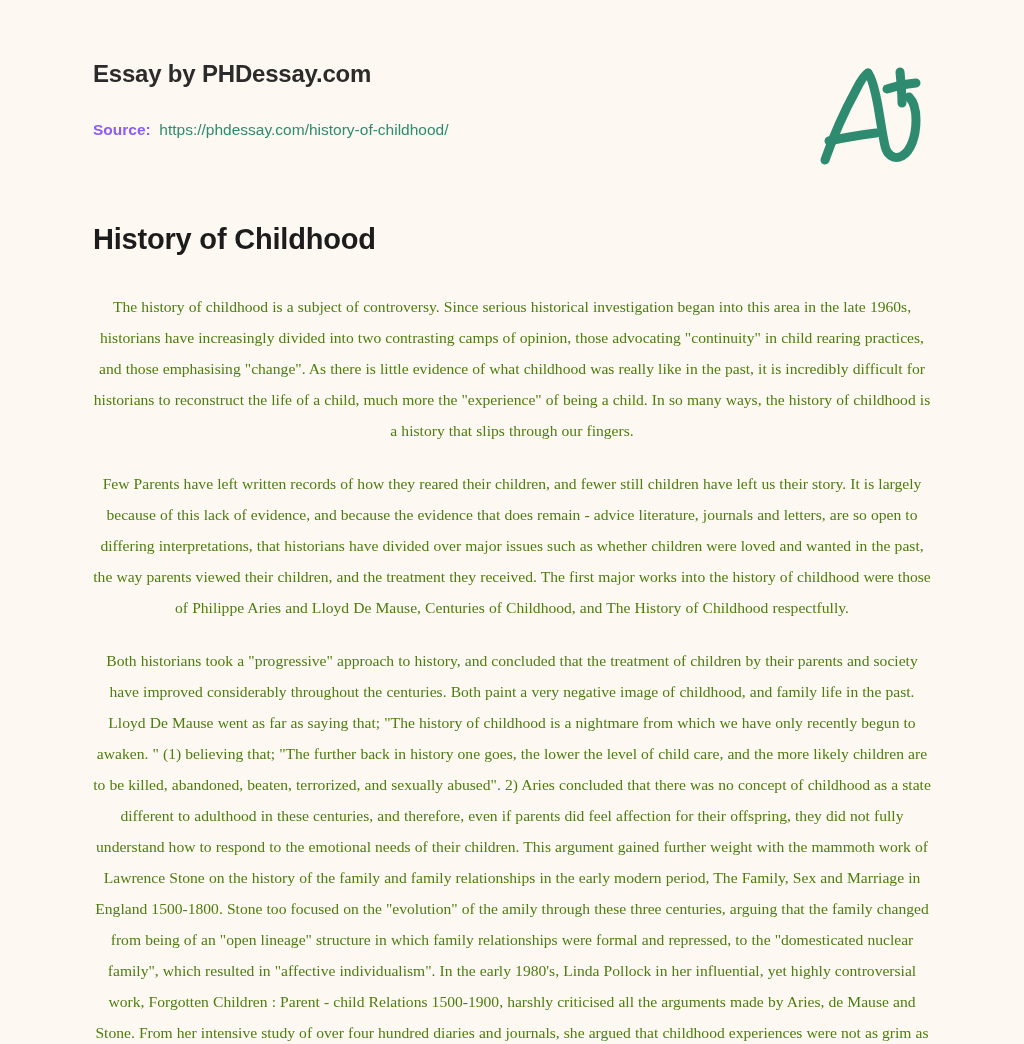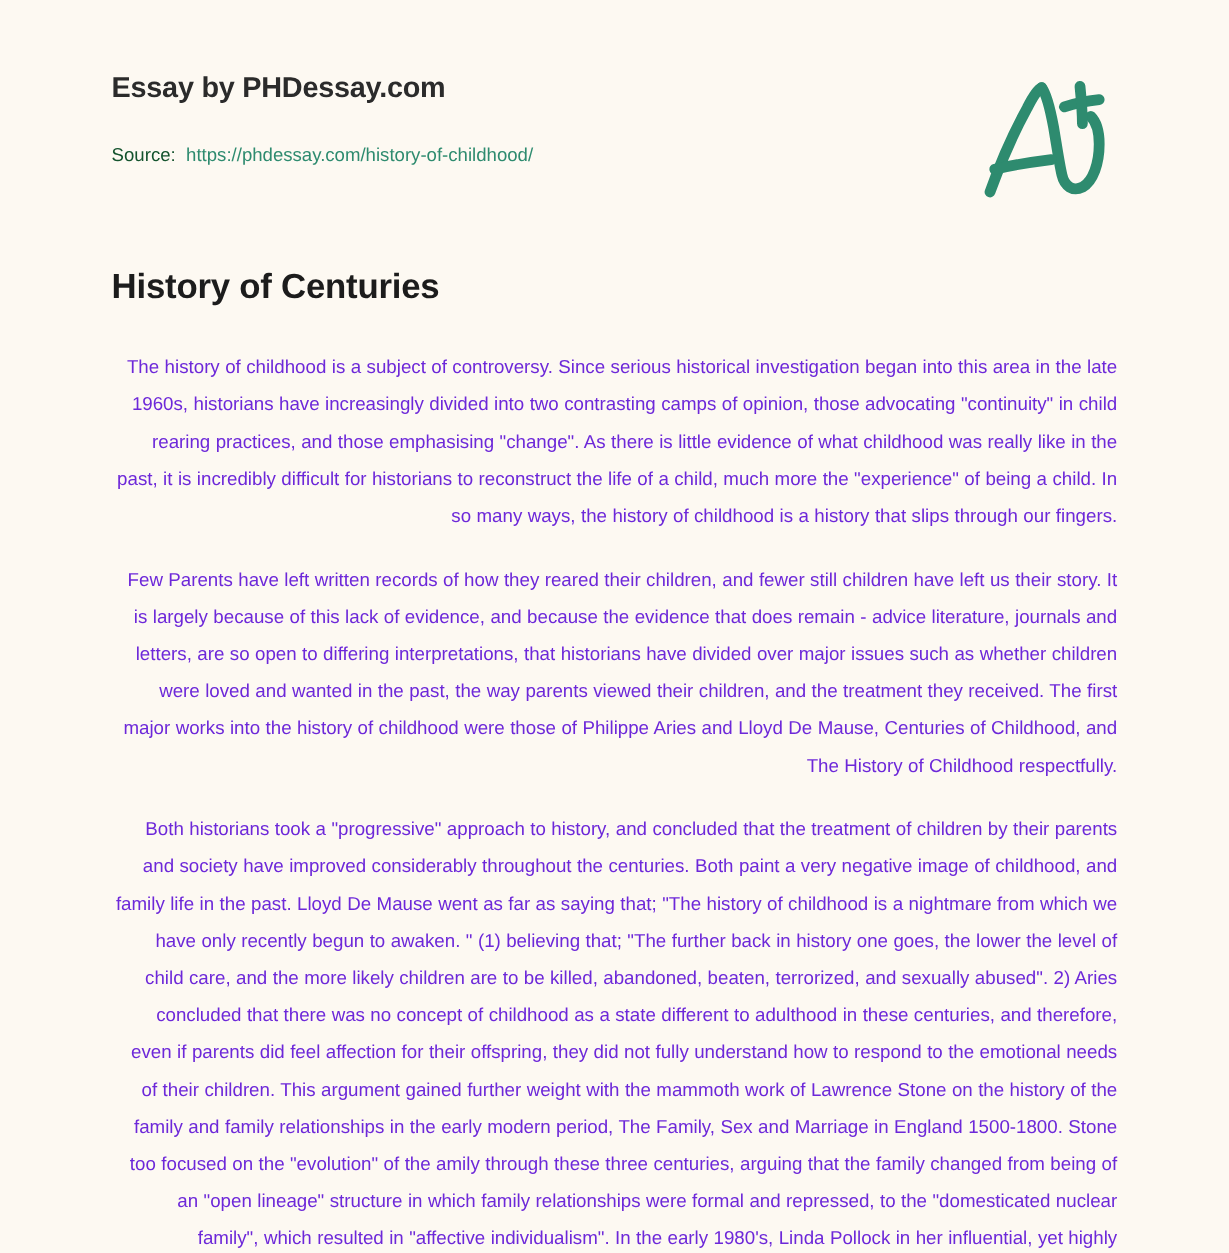--- a/index.html
+++ b/index.html
@@ -42,21 +42,22 @@
   }
   .source-line {
     position: absolute;
     left: 93px;
     top: 121px;
     font-size: 15.5px;
     white-space: nowrap;
     line-height: 1.2;
   }
   .source-label {
-    color: #14532d;
+    color: #8b5cf6;
+    font-weight: bold;
   }
   .source-url {
     color: #2e8b6f;
     text-decoration: none;
     margin-top: 44px;
   }
 
   
   .logo {
     position: absolute;
@@ -79,23 +80,24 @@
     font-size: 29px;
     font-weight: bold;
     letter-spacing: -0.2px;
     color: #1c1c1c;
     line-height: 1.2;
   }
   .para {
     margin: 0 0 22px 0;
     font-size: 15.6px;
     line-height: 31px;
-    color: #6d28d9;
-    text-align: right;
+    color: #4d7c0f;
+    text-align: center;
     word-spacing: 0.2px;
+    font-family: Liberation Serif, serif;
   }
   .para:last-child { margin-bottom: 0; }
 </style>
 </head>
 <body>
 
 <div class="page">
 
   <div class="header">
 
@@ -121,21 +123,21 @@
           <path d="M75 27 C 84 24, 95 22, 104 21" stroke-width="9"></path>
 
           <path d="M88 10 C 89 20, 90 31, 90 41" stroke-width="9"></path>
         </g>
       </svg>
     </div>
 
   </div>
 
   <div class="article">
-    <h1 class="article-title">History of Centuries</h1>
+    <h1 class="article-title">History of Childhood</h1>
 
     <p class="para">The history of childhood is a subject of controversy. Since serious historical investigation began into this area in the late 1960s, historians have increasingly divided into two contrasting camps of opinion, those advocating "continuity" in child rearing practices, and those emphasising "change". As there is little evidence of what childhood was really like in the past, it is incredibly difficult for historians to reconstruct the life of a child, much more the  "experience" of being a child. In so many ways, the history of childhood is a history that slips through our fingers.</p>
     <p class="para">Few Parents have left written records of how they reared their children, and fewer still children have left us their story. It is largely because of this lack of evidence, and because the evidence that does remain - advice literature, journals and letters, are so open to differing interpretations, that historians have divided over major issues such as whether children were loved and wanted in the past, the way parents viewed their children, and the treatment they received. The first major works into the history of childhood were those of Philippe Aries and Lloyd De Mause, Centuries of Childhood, and The History of Childhood respectfully.</p>
     <p class="para">Both historians took a "progressive" approach to history, and concluded that the treatment of children by their parents and society have improved considerably throughout the centuries. Both paint a very negative image of childhood, and family life in the past. Lloyd De Mause went as far as saying that;  "The history of childhood is a nightmare from which we have only recently begun to awaken. " (1)  believing that; "The further back in history one goes, the lower the level of child care, and the more likely children are to be killed, abandoned, beaten, terrorized, and sexually abused". 2)  Aries concluded that there was no concept of childhood as a state  different to adulthood in these centuries, and therefore, even if parents did feel affection for their offspring, they did not fully understand how to respond to the emotional needs of their children. This argument gained further weight with the mammoth work of Lawrence Stone on the history of the family and family relationships in the early modern period, The Family, Sex and Marriage in England 1500-1800. Stone too focused on the "evolution" of the amily through these three centuries, arguing that the family changed from being of an "open lineage" structure in which family relationships were formal and repressed, to the "domesticated nuclear family", which resulted in "affective individualism". In the early 1980's, Linda Pollock in her influential, yet highly controversial work, Forgotten Children : Parent - child Relations 1500-1900, harshly criticised all the arguments made by Aries, de Mause and Stone. From her intensive study of over four hundred diaries and journals, she argued that childhood experiences were not as grim as they suggest it was.</p>
 
   </div>
 
 </div>
 
 </body></html>

